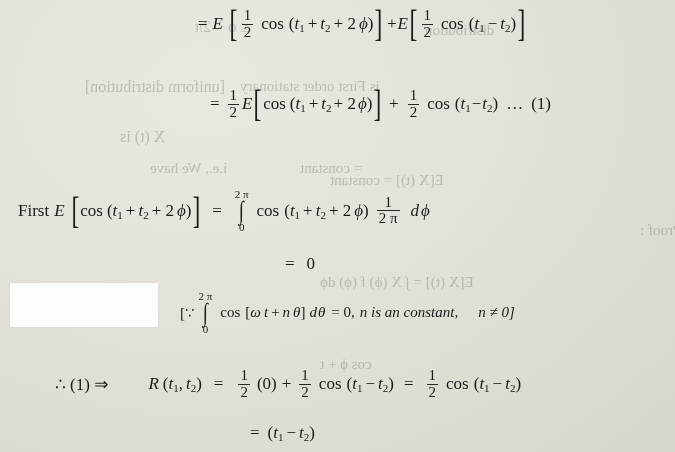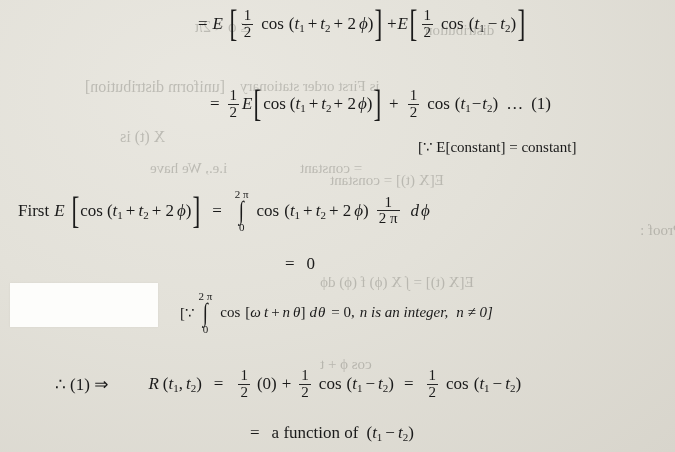--- a/index.html
+++ b/index.html
@@ -183,21 +183,20 @@
         <span class="sub">1</span>
       <span style="margin:0 1px">−</span>
       <span class="italic">t</span>
         <span class="sub">2</span>
       <span>)</span>
       <span style="margin:0 8px">…</span>
       <span>(1)</span>
     </span>
   </div>
 
-  <div class="line smalltxt" style="left:418px; top:138px;">[∵ E[constant]  =  constant]</div>
 
   <div class="line" style="left:18px; top:188px;">
     <span class="math">
       <span>First</span>
       <span class="italic op">E</span>
       <span class="bigbr sq">[</span>
       <span>cos</span>
       <span style="margin-left:4px">(</span>
       <span class="italic">t</span>
         <span class="sub">1</span>
@@ -254,22 +253,22 @@
       <span>[</span>
       <span class="italic">ω</span>
       <span class="italic" style="margin-left:3px">t</span>
       <span style="margin:0 3px">+</span>
       <span class="italic">n</span>
       <span class="italic" style="margin-left:3px">θ</span>
       <span>]</span>
       <span class="italic" style="margin-left:4px">d</span>
       <span class="italic" style="margin-left:1px">θ</span>
       <span style="margin-left:6px">= 0,</span>
-      <span class="italic" style="margin-left:5px">n is an integer,</span>
-      <span class="italic" style="margin-left:8px">n ≠ 0]</span>
+      <span class="italic" style="margin-left:5px">n is an constant,</span>
+      <span class="italic" style="margin-left:20px">n ≠ 0]</span>
     </span>
   </div>
 
   <div class="line" style="left:55px; top:368px;">
     <span class="math">
       <span>∴  (1)  ⇒</span>
       <span class="italic" style="margin-left:40px">R</span>
       <span style="margin-left:4px">(</span>
       <span class="italic">t</span>
         <span class="sub">1</span>
@@ -308,21 +307,20 @@
       <span style="margin:0 3px">−</span>
       <span class="italic">t</span>
         <span class="sub">2</span>
       <span>)</span>
     </span>
   </div>
 
   <div class="line" style="left:250px; top:422px;">
     <span class="math">
       <span>=</span>
-      <span style="margin-left:12px">a function of</span>
       <span style="margin-left:8px">(</span>
       <span class="italic">t</span>
         <span class="sub">1</span>
       <span style="margin:0 3px">−</span>
       <span class="italic">t</span>
         <span class="sub">2</span>
       <span>)</span>
     </span>
   </div>
 

